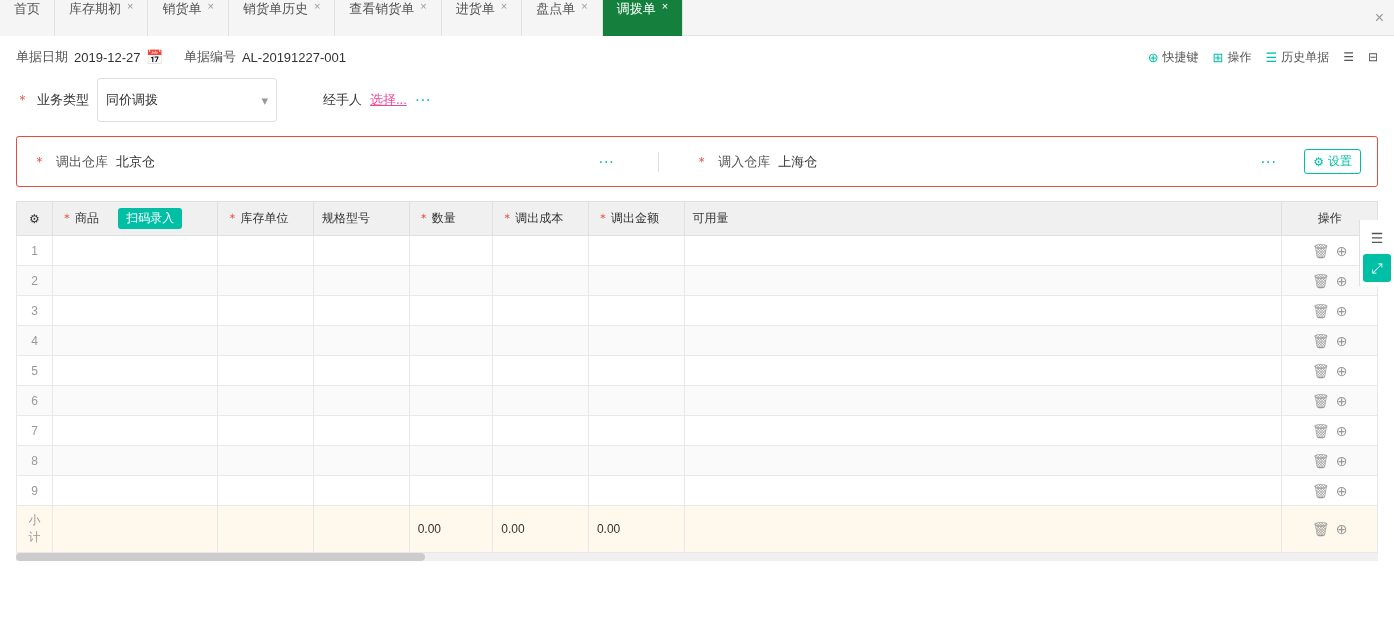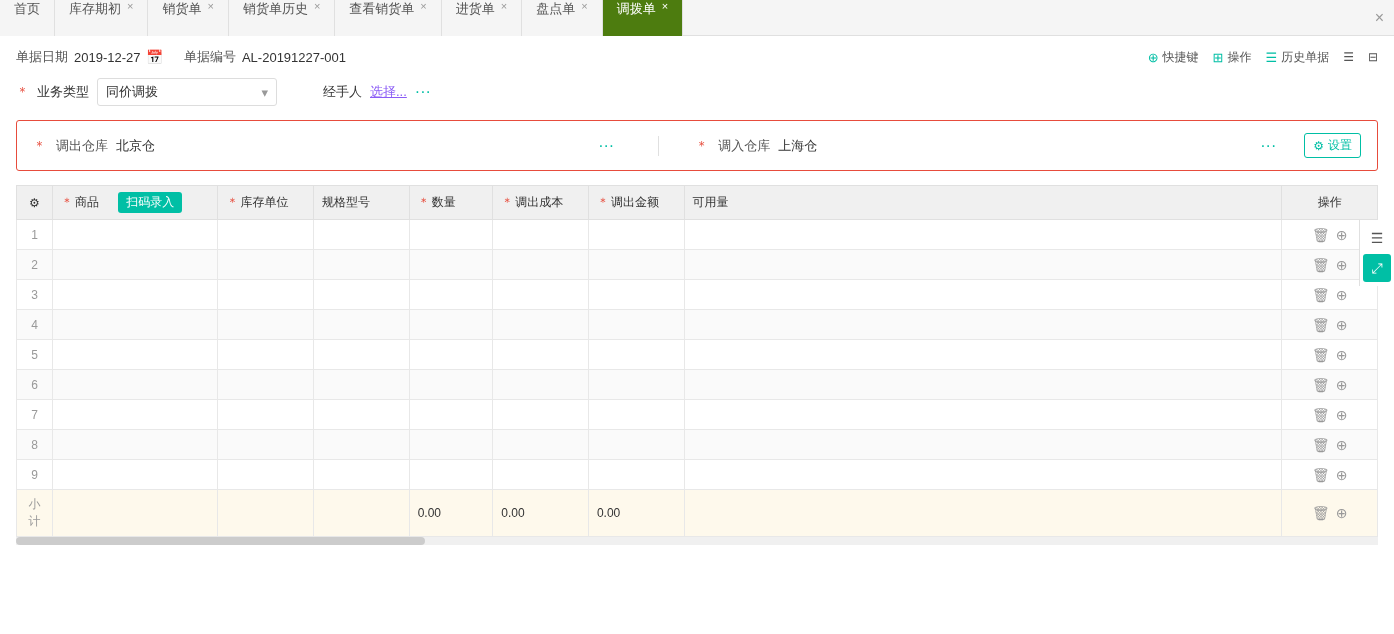--- a/index.html
+++ b/index.html
@@ -172,35 +172,35 @@
       gap: 8px;
     }
     .biz-type-field .required {
       color: #e74c3c;
     }
     .biz-type-select {
       display: flex;
       align-items: center;
       border: 1px solid #ddd;
       border-radius: 3px;
-      padding: 4px 8px;
+      padding: 12px 8px;
       min-width: 180px;
       cursor: pointer;
       background: #fff;
       justify-content: space-between;
     }
     .person-field {
       display: flex;
       align-items: center;
       gap: 8px;
       margin-left: 26px;
       text-align: right;
     }
     .person-field .placeholder {
-      color: #8b5cf6;
+      color: #ec4899;
       font-size: 13px;
       text-decoration: underline;
     }
     .person-dots {
       color: #00bfa5;
       cursor: pointer;
       font-size: 16px;
     }
     .settings-btn {
       margin-left: auto;
@@ -343,21 +343,21 @@
     <span class="close-icon">×</span>
   </div>
   <div class="tab-item">
     <span>进货单</span>
     <span class="close-icon">×</span>
   </div>
   <div class="tab-item">
     <span>盘点单</span>
     <span class="close-icon">×</span>
   </div>
-  <div class="tab-item active" style="background:#4d7c0f;color:#fff;border-bottom:none;">
+  <div class="tab-item active" style="background:#15803d;color:#fff;border-bottom:none;">
     <span style="color:#fff;">调拨单</span>
     <span class="close-icon" style="color:#fff;">×</span>
   </div>
   <span class="tab-bar-close">×</span>
 </div>
 
 <div class="main-content">
 
   <div class="form-header">
     <div class="form-header-left">

